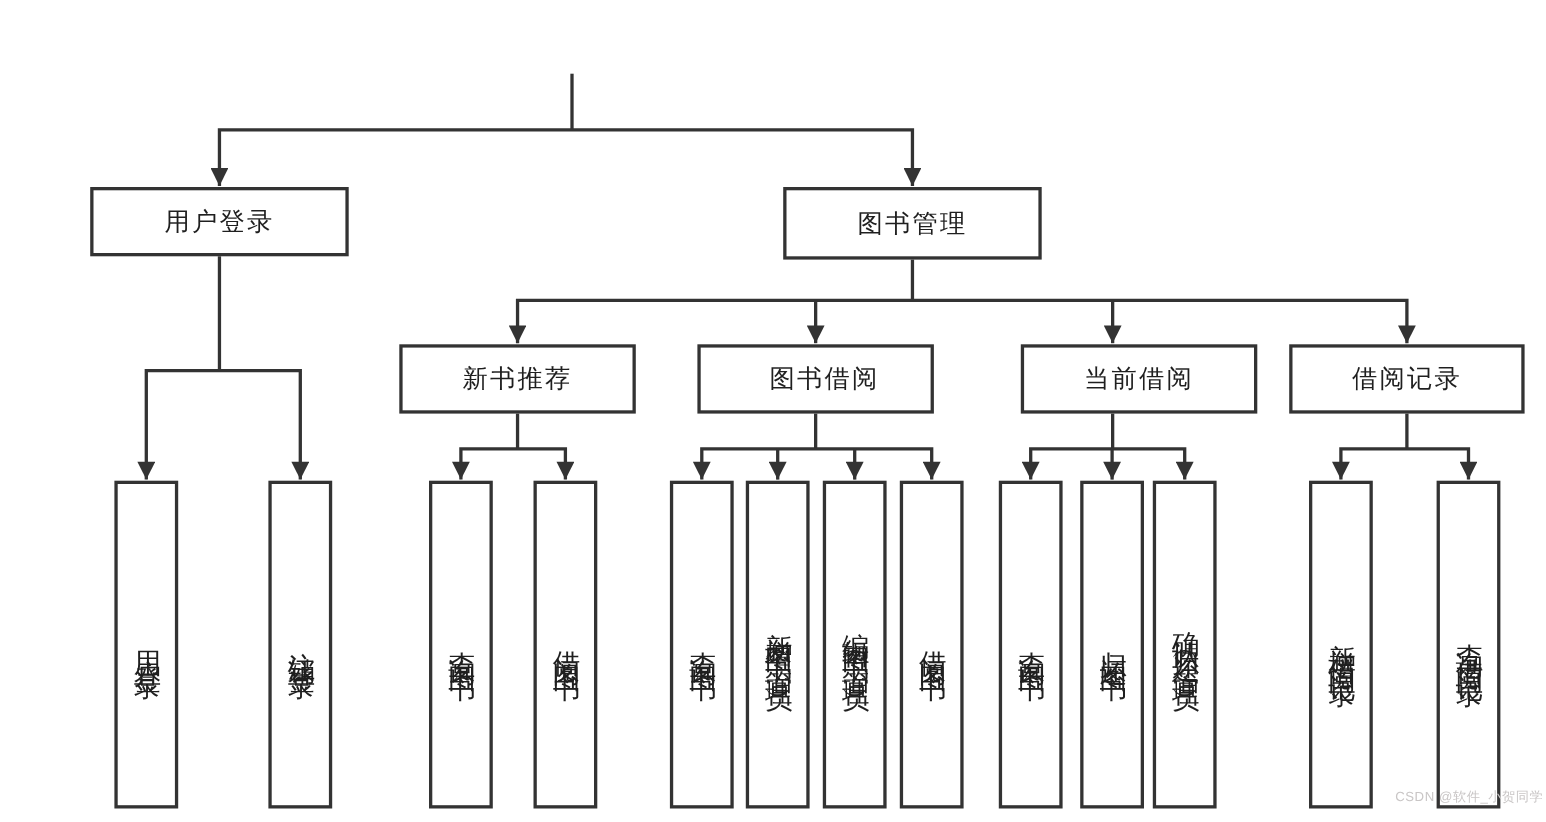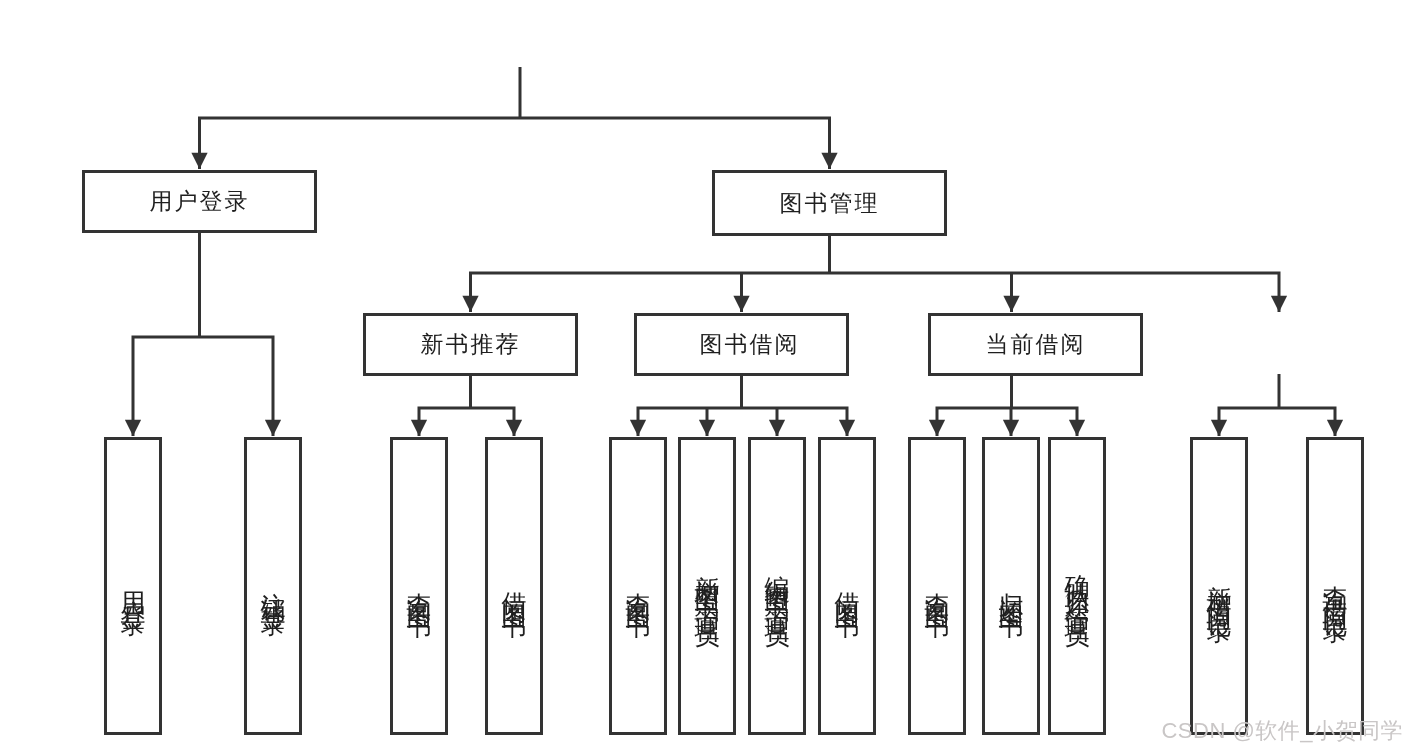--- a/index.html
+++ b/index.html
@@ -47,21 +47,21 @@
     font-size: 25px;
     letter-spacing: 7px;
     line-height: 1;
     color: #1f1f1f;
     white-space: nowrap;
   }
   .watermark {
     position: absolute;
     right: 2px;
     top: 716px;
-    font-size: 22px;
+    font-size: 12px;
     letter-spacing: 0.5px;
     color: #c9c6c6;
     white-space: nowrap;
     z-index: 3;
   }
 </style>
 </head>
 <body>
 
 <div class="canvas">
@@ -111,20 +111,23 @@
 
   <div class="node" style="left:363px; top:313px; width:215px; height:63px;justify-content:center;">
     <span class="h-label">新书推荐</span>
   </div>
   <div class="node" style="left:634px; top:313px; width:215px; height:63px;padding-left:16px;">
     <span class="h-label">图书借阅</span>
   </div>
   <div class="node" style="left:904px; top:313px; width:215px; height:63px;margin-left:24px;">
     <span class="h-label">当前借阅</span>
   </div>
+  <div class="node" style="left:1172px; top:313px; width:214px; height:63px;">
+    <span class="h-label">借阅记录</span>
+  </div>
 
   <div class="node leaf" style="left:104px;">
     <span class="v-label">用户登录</span>
   </div>
   <div class="node leaf" style="left:244px;">
     <span class="v-label">注销登录</span>
   </div>
 
   <div class="node leaf" style="left:390px;">
     <span class="v-label">查询图书</span>

